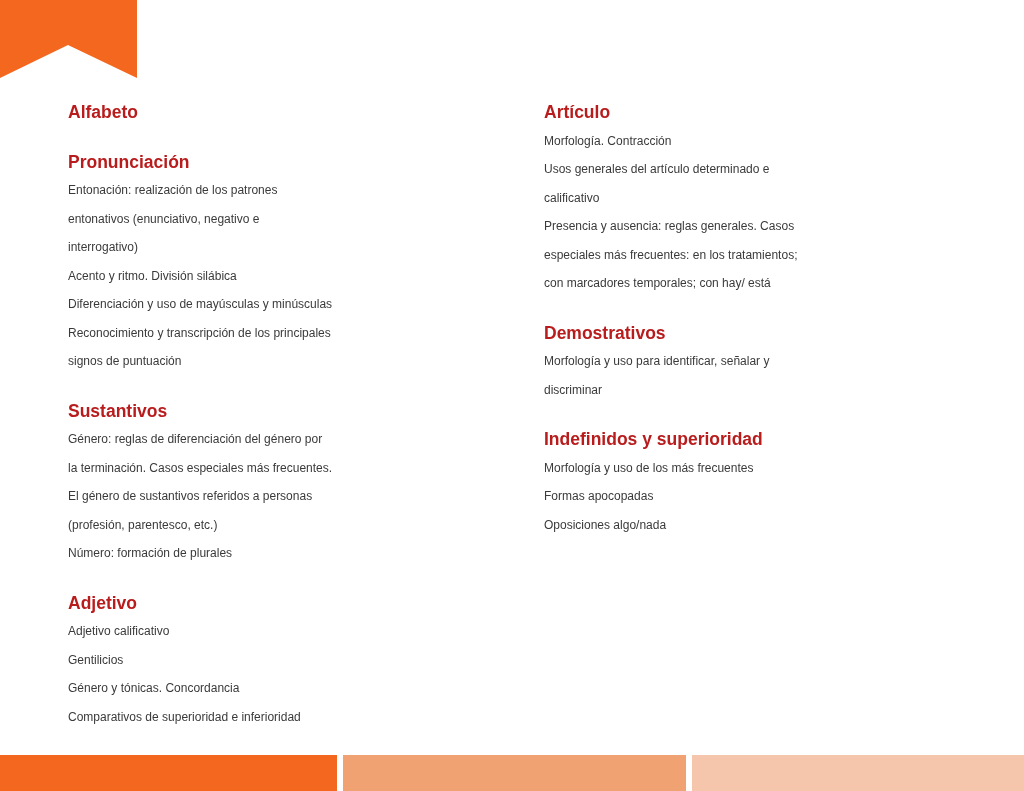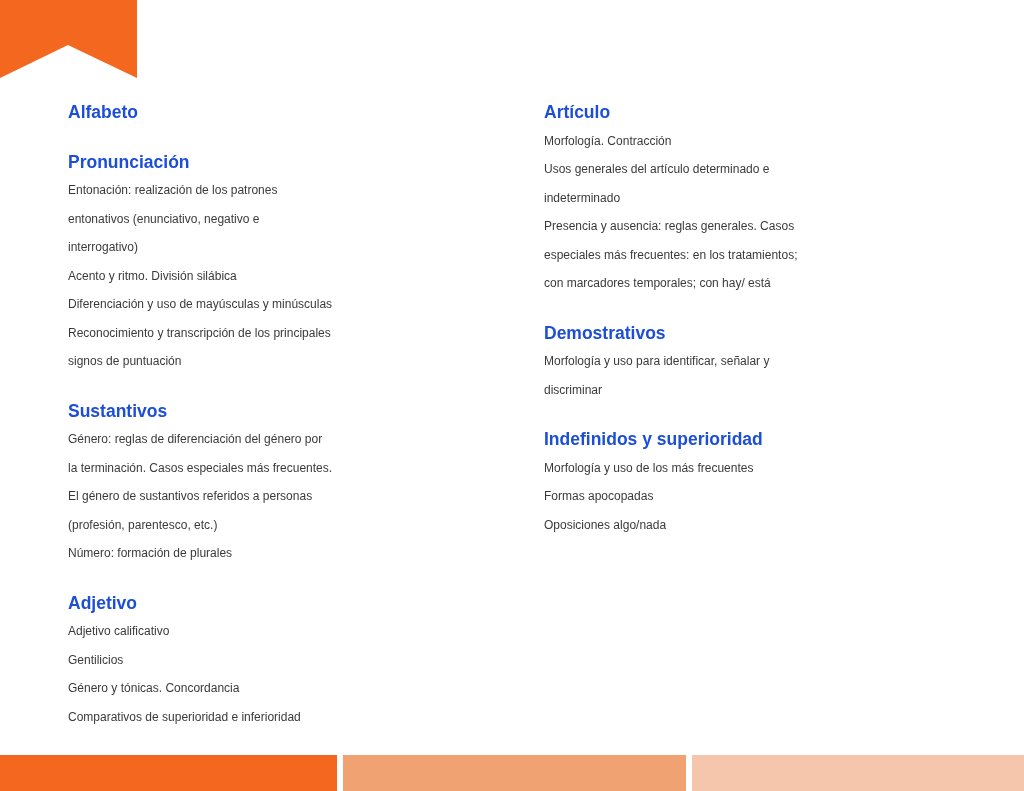--- a/index.html
+++ b/index.html
@@ -86,21 +86,21 @@
   .section {
     margin-bottom: 21px;
   }
   .section:last-child {
     margin-bottom: 0;
   }
   .section-title {
     font-weight: bold;
     font-size: 17.5px;
     line-height: 28.5px;
-    color: #1d4ed8;
+    color: #b91c1c;
     margin: 0;
   }
   .section-line {
     font-weight: normal;
     font-size: 12px;
     line-height: 28.5px;
     color: #3a3a3a;
     margin: 0;
   }
 </style>
@@ -149,21 +149,21 @@
     </div>
 
   </div>
 
   <div class="column column-right">
 
     <div class="section">
       <p class="section-title">Artículo</p>
       <p class="section-line">Morfología. Contracción</p>
       <p class="section-line">Usos generales del artículo determinado e</p>
-      <p class="section-line">indeterminado</p>
+      <p class="section-line">calificativo</p>
       <p class="section-line">Presencia y ausencia: reglas generales. Casos</p>
       <p class="section-line">especiales más frecuentes: en los tratamientos;</p>
       <p class="section-line">con marcadores temporales; con hay/ está</p>
     </div>
 
 
     <div class="section">
       <p class="section-title">Demostrativos</p>
       <p class="section-line">Morfología y uso para identificar, señalar y</p>
       <p class="section-line">discriminar</p>

